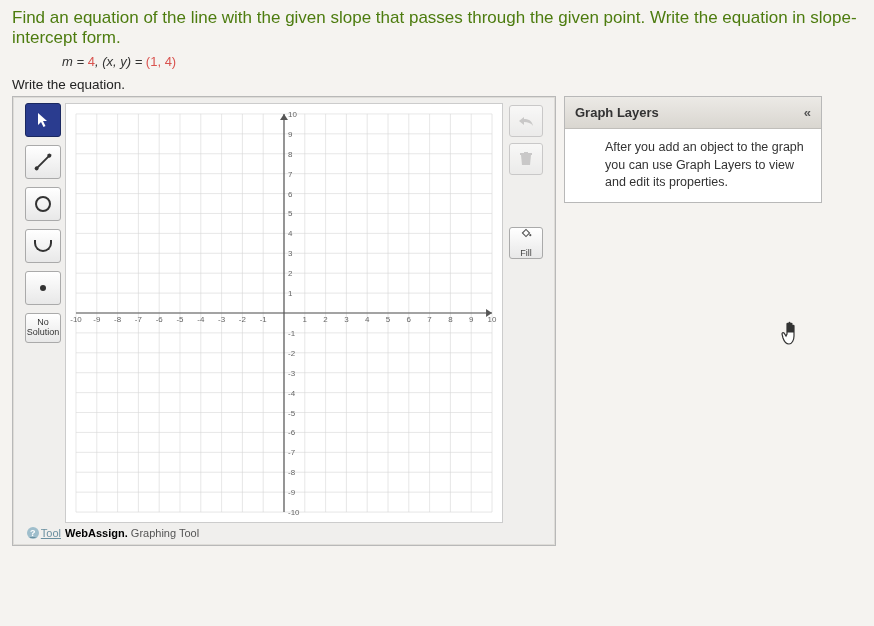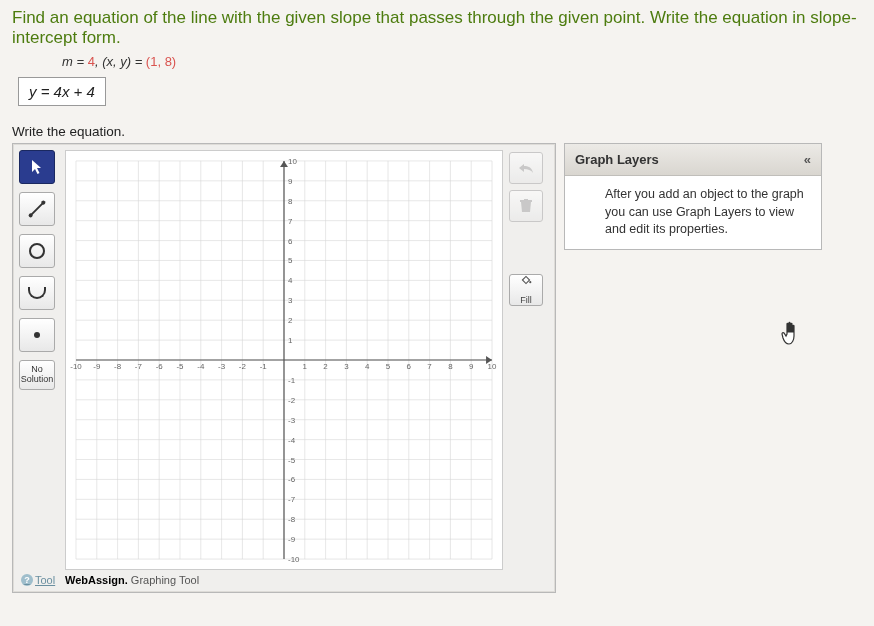--- a/index.html
+++ b/index.html
@@ -6,21 +6,21 @@
 body { font-family: Arial, sans-serif; font-size: 13px; background: #f5f3f0; color: #333; width: 874px; height: 626px; position: relative; overflow: hidden; }
 .container { padding: 8px 12px; }
 .question-text { font-size: 17px; color: #4d7c0f; margin-bottom: 6px; }
 .given { padding-left: 50px; font-style: italic; font-size: 13px; margin-bottom: 8px; }
 .given .eq { font-style: italic; }
 .given .val { color: #d9534f; font-style: normal; }
 .answer-box { border: 1px solid #999; background: #fff; padding: 5px 10px; display: inline-block; font-style: italic; font-size: 15px; margin-left: 6px; margin-bottom: 18px; color: #222; }
 .section-title { font-size: 13.5px; color: #222; margin-bottom: 4px; }
 .graph-area { display: flex; gap: 8px; align-items: flex-start; }
 .graph-panel { border: 1px solid #b8b8b8; background: #f0efed; display: flex; padding: 6px; gap: 4px; box-shadow: inset 0 0 0 1px #dedcd8; }
-.toolbar { display: flex; flex-direction: column; gap: 8px; width: 42px; }
+.toolbar { display: flex; flex-direction: column; gap: 8px; width: 42px; align-items: flex-end; }
 .tool-btn { width: 36px; height: 34px; border: 1px solid #aaa; background: linear-gradient(#fff,#e8e8e8); border-radius: 3px; display: flex; align-items: center; justify-content: center; font-size: 16px; cursor: pointer; color: #333; }
 .tool-btn.active { background: #2a3c8f; border-color: #1a2860; color: #fff; }
 .tool-btn.small { height: 30px; font-size: 10px; flex-direction: column; line-height: 1; text-align: center; }
 .tool-line { width: 18px; height: 2px; background: #333; transform: rotate(-45deg); position: relative; }
 .tool-line::before, .tool-line::after { content:''; position:absolute; width:4px; height:4px; background:#333; border-radius:50%; }
 .tool-line::before { left:-2px; top:-1px; }
 .tool-line::after { right:-2px; top:-1px; }
 .tool-circle { width:16px; height:16px; border:2px solid #333; border-radius:50%; }
 .tool-parab { width:18px; height:12px; border:2px solid #333; border-top:none; border-radius:0 0 18px 18px; }
 .tool-dot { width:6px; height:6px; background:#333; border-radius:50%; }
@@ -42,23 +42,22 @@
 .collapse-icon { font-size: 13px; color: #555; }
 .layers-body { padding: 10px 12px; font-size: 12.5px; color: #333; line-height: 1.4; margin-left: 28px; }
 .cursor-hand { position: absolute; right: 70px; top: 320px; font-size: 24px; color: #444; pointer-events: none; }
 </style>
 </head>
 <body>
 
 <div class="container">
   <div class="question-text">Find an equation of the line with the given slope that passes through the given point. Write the equation in slope-intercept form.</div>
   <div class="given">
-    <span class="eq">m</span> = <span class="val">4</span>, <span class="eq">(x, y)</span> = <span class="val">(1, 8)</span>
+    <span class="eq">m</span> = <span class="val">4</span>, <span class="eq">(x, y)</span> = <span class="val">(1, 4)</span>
   </div>
-  <div class="answer-box">y = 4x + 4</div>
 
   <div class="section-title">Write the equation.</div>
 
   <div class="graph-area">
     <div class="graph-panel">
       <div class="toolbar">
         <div class="tool-btn active">
           <svg width="14" height="16" viewBox="0 0 14 16">
               <path d="M2 1 L2 13 L5 10 L7.5 15 L9.5 14 L7 9 L11 9 Z" fill="#fff"></path>
             </svg>

